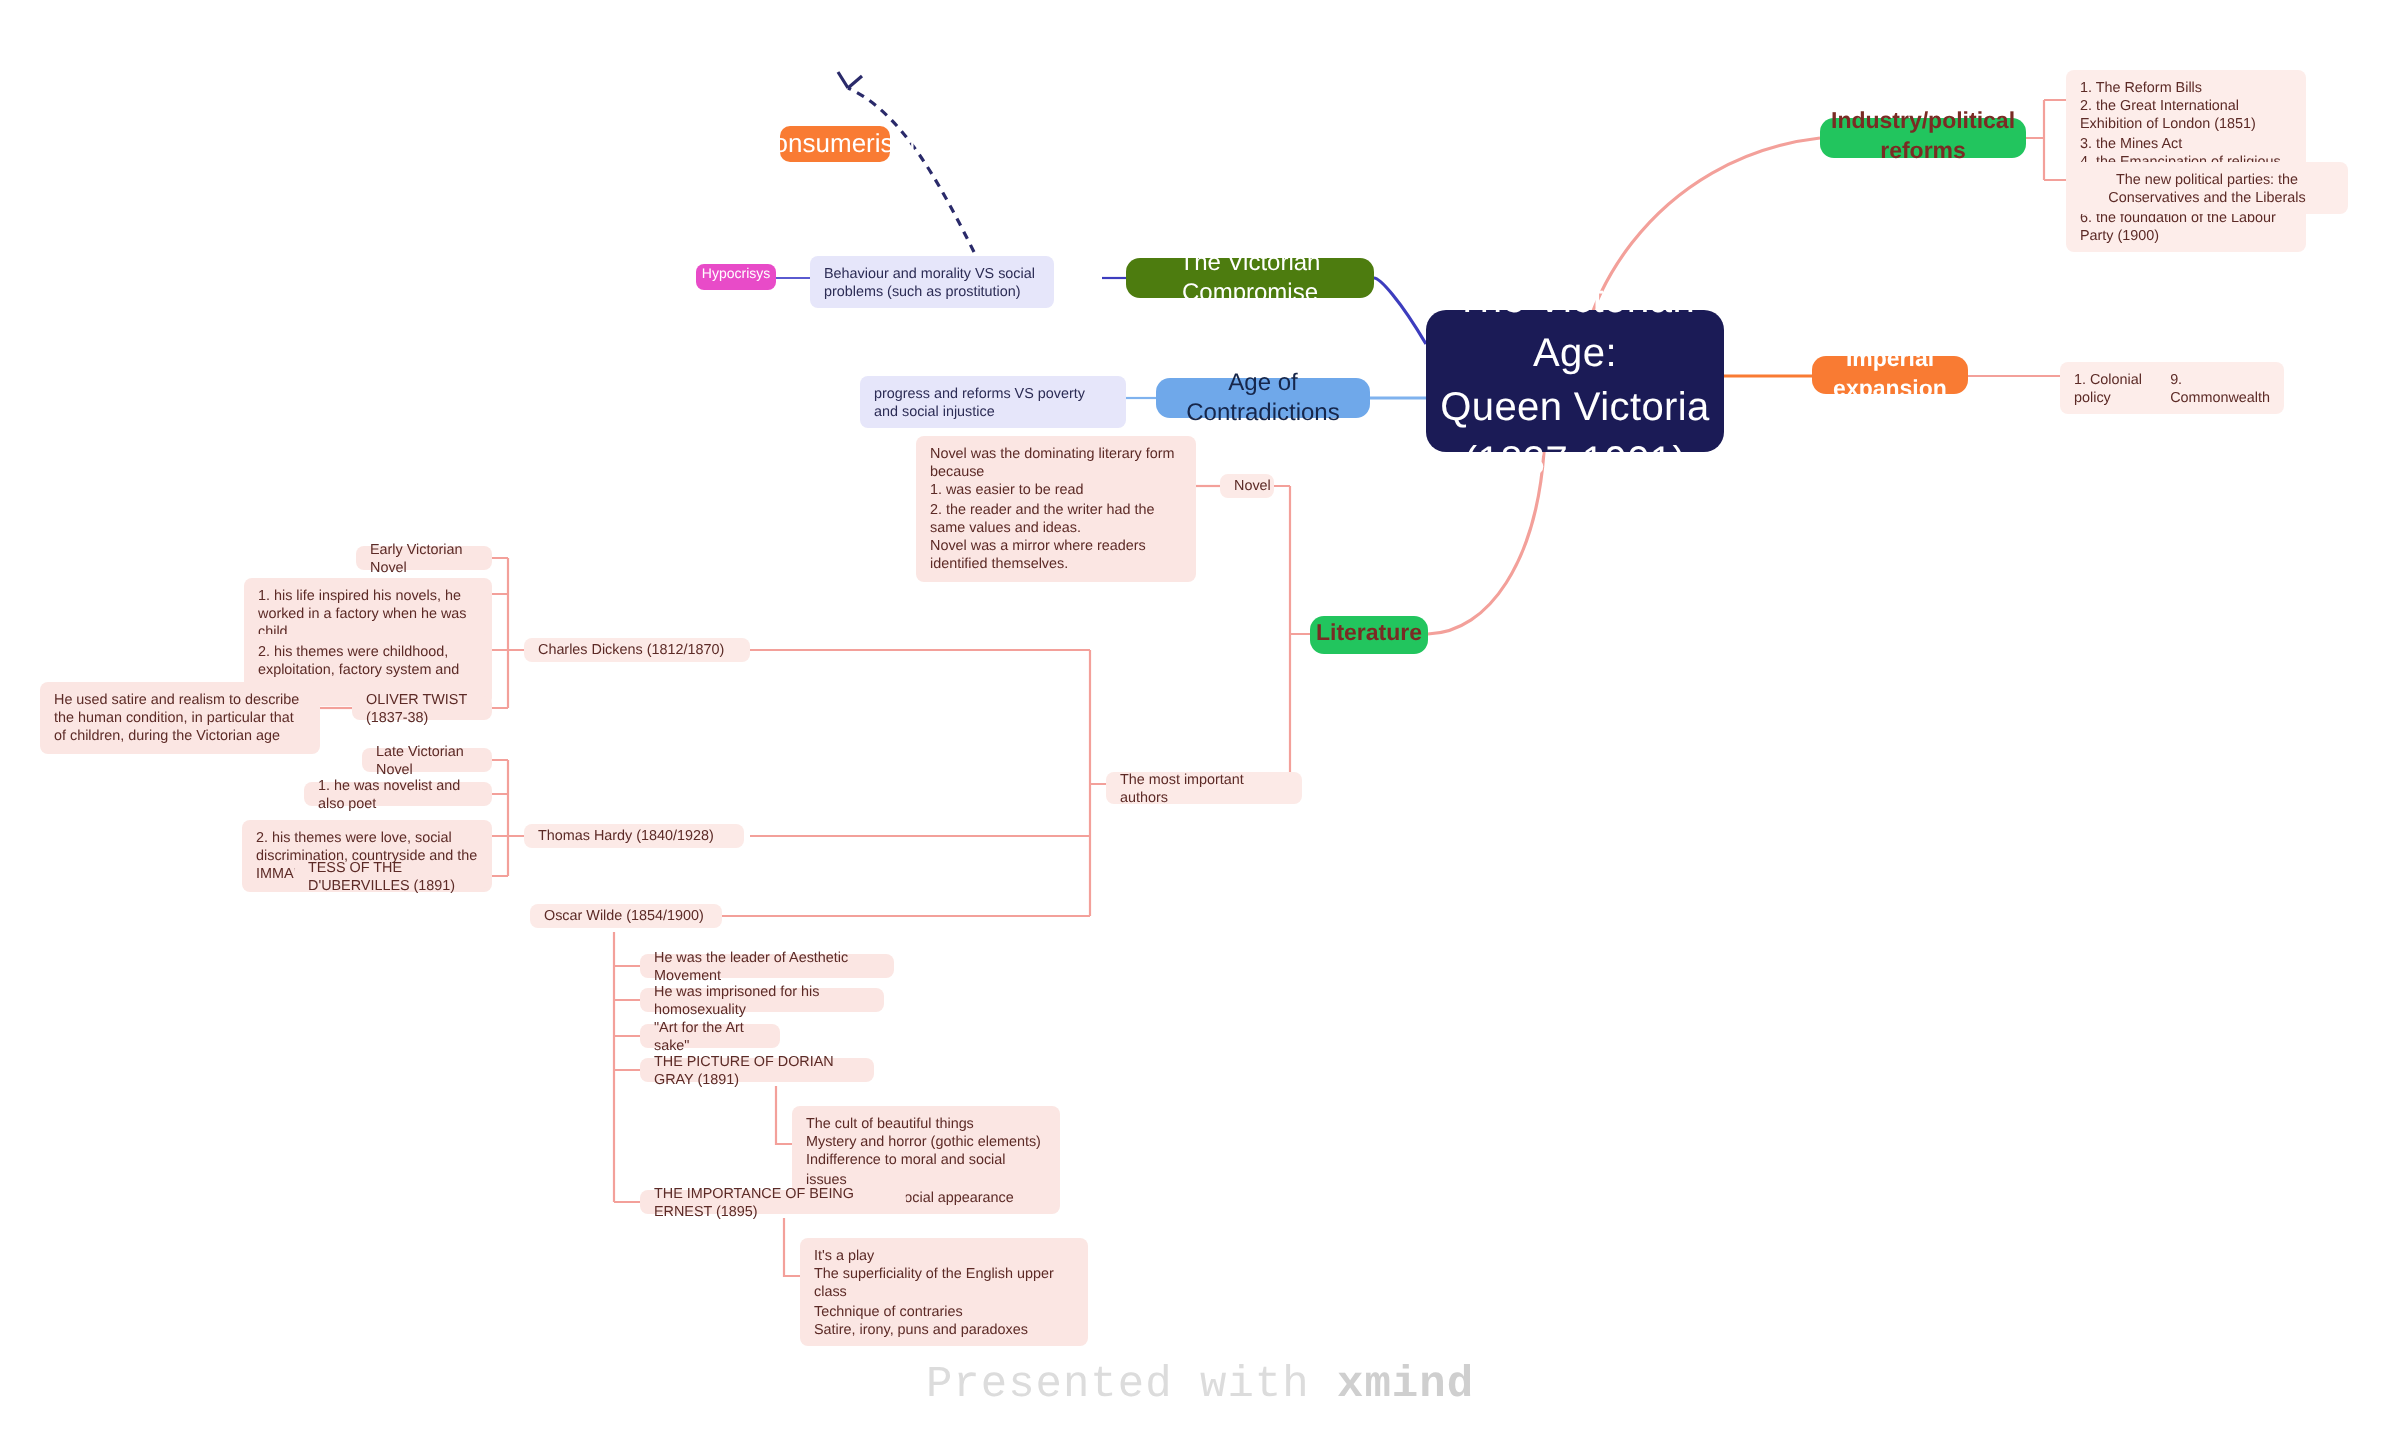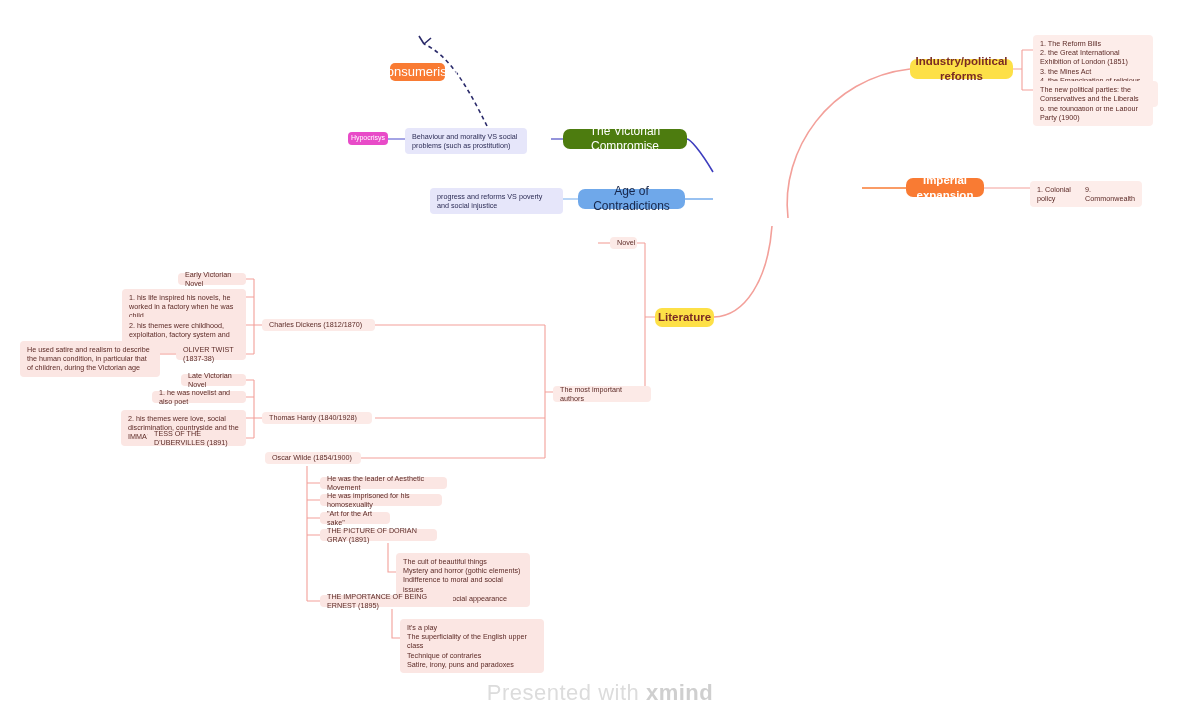--- a/index.html
+++ b/index.html
@@ -47,21 +47,21 @@
     display:flex;
     align-items:center;
     justify-content:center;
     text-align:center;
     font-size:11.5px;
     border-radius:7px;
     padding:0 10px;
   }
   .chip-indigo{background:#4d7c0f;color:#fff;font-size:12px;}
   .chip-blue{background:#6FA8EA;color:#16264a;font-size:12px;}
-  .chip-salmon{background:#fde047;color:#7a2b24;font-weight:bold;}
+  .chip-salmon{background:#22c55e;color:#7a2b24;font-weight:bold;}
   .chip-orange{background:#F97B33;color:#fff;font-weight:bold;font-size:11.5px;}
   .chip-orange2{background:#F97B33;color:#fff;font-size:13px;border-radius:5px;}
   .chip-magenta{background:#E84BC8;color:#fff;font-size:7px;border-radius:4px;}
 
   
   .note{
     padding:4px 7px;
     font-size:7.2px;
     color:#5c2a26;
     background:#FBE6E3;
@@ -81,20 +81,21 @@
   .leaf-plain{background:#FCEAE7;}
 
   .wm{
     position:absolute;
     left:0;
     width:1200px;
     text-align:center;
     font-size:22px;
     color:#DCDCDC;
     letter-spacing:.5px;
+    font-family:Liberation Mono, monospace;
   }
   .wm b{color:#CFCFCF;}
 </style>
 </head>
 <body>
 
 <div id="canvas">
 
   <svg id="links" viewBox="0 0 1200 723" width="1200" height="723">
 
@@ -138,47 +139,54 @@
              M 307 500 L 320 500
              M 307 518 L 320 518
              M 307 535 L 320 535
              M 307 601 L 320 601" fill="none" stroke="#F3A09A" stroke-width="1.1"></path>
 
     <path d="M 388 543 L 388 572 L 396 572" fill="none" stroke="#F3A09A" stroke-width="1.1"></path>
 
     <path d="M 392 609 L 392 638 L 400 638" fill="none" stroke="#F3A09A" stroke-width="1.1"></path>
   </svg>
 
+  <div class="node root" style="left:713px;top:155px;width:149px;height:71px;">The Victorian Age:
+Queen Victoria
+(1837-1901)</div>
 
   <div class="node chip chip-salmon" style="left:910px;top:59px;width:103px;height:20px;">Industry/political reforms</div>
   <div class="node note note-pale" style="left:1033px;top:17px;width:120px;margin-top:18px;">1. The Reform Bills
 2. the Great International Exhibition of London (1851)
 3. the Mines Act
 4. the Emancipation of religious sects
 5. the Trade Union Act
 6. the foundation of the Labour Party (1900)</div>
-  <div class="node note note-pale" style="left:1033px;top:81px;width:125px;">The new political parties: the Conservatives and the Liberals</div>
+  <div class="node note note-pale" style="left:1033px;top:81px;width:141px;text-align:center;">The new political parties: the Conservatives and the Liberals</div>
 
   <div class="node chip chip-orange" style="left:906px;top:178px;width:78px;height:19px;">Imperial expansion</div>
   <div class="node note note-pale" style="left:1030px;top:181px;width:112px;display:flex;gap:14px;">
     <span>1. Colonial policy</span>
     <span>9. Commonwealth</span>
   </div>
 
   <div class="node chip chip-indigo" style="left:563px;top:129px;width:124px;height:20px;">The Victorian Compromise</div>
   <div class="node note note-lav" style="left:405px;top:128px;width:122px;">Behaviour and morality VS social problems (such as prostitution)</div>
   <div class="node chip chip-magenta" style="left:348px;top:132px;width:40px;height:13px;">Hypocrisys</div>
   <div class="node chip chip-orange2" style="left:390px;top:63px;width:55px;height:18px;">Consumerism</div>
 
   <div class="node chip chip-blue" style="left:578px;top:189px;width:107px;height:20px;">Age of Contradictions</div>
   <div class="node note note-lav" style="left:430px;top:188px;width:133px;">progress and reforms VS poverty and social injustice</div>
 
   <div class="node chip chip-salmon" style="left:655px;top:308px;width:59px;height:19px;">Literature</div>
 
   <div class="node leaf leaf-plain" style="left:610px;top:237px;width:27px;height:12px;">Novel</div>
+  <div class="node note" style="left:458px;top:218px;width:140px;">Novel was the dominating literary form because
+1. was easier to be read
+2. the reader and the writer had the same values and ideas.
+Novel was a mirror where readers identified themselves.</div>
 
   <div class="node leaf leaf-plain" style="left:553px;top:386px;width:98px;height:16px;">The most important authors</div>
 
   <div class="node leaf leaf-plain" style="left:262px;top:319px;width:113px;height:12px;">Charles Dickens (1812/1870)</div>
   <div class="node leaf" style="left:178px;top:273px;width:68px;height:12px;">Early Victorian Novel</div>
   <div class="node note" style="left:122px;top:289px;width:124px;">1. his life inspired his novels, he worked in a factory when he was child</div>
   <div class="node note" style="left:122px;top:317px;width:124px;">2. his themes were childhood, exploitation, factory system and poverty</div>
   <div class="node leaf" style="left:176px;top:348px;width:70px;height:12px;">OLIVER TWIST (1837-38)</div>
   <div class="node note" style="left:20px;top:341px;width:140px;">He used satire and realism to describe the human condition, in particular that of children, during the Victorian age</div>
 

